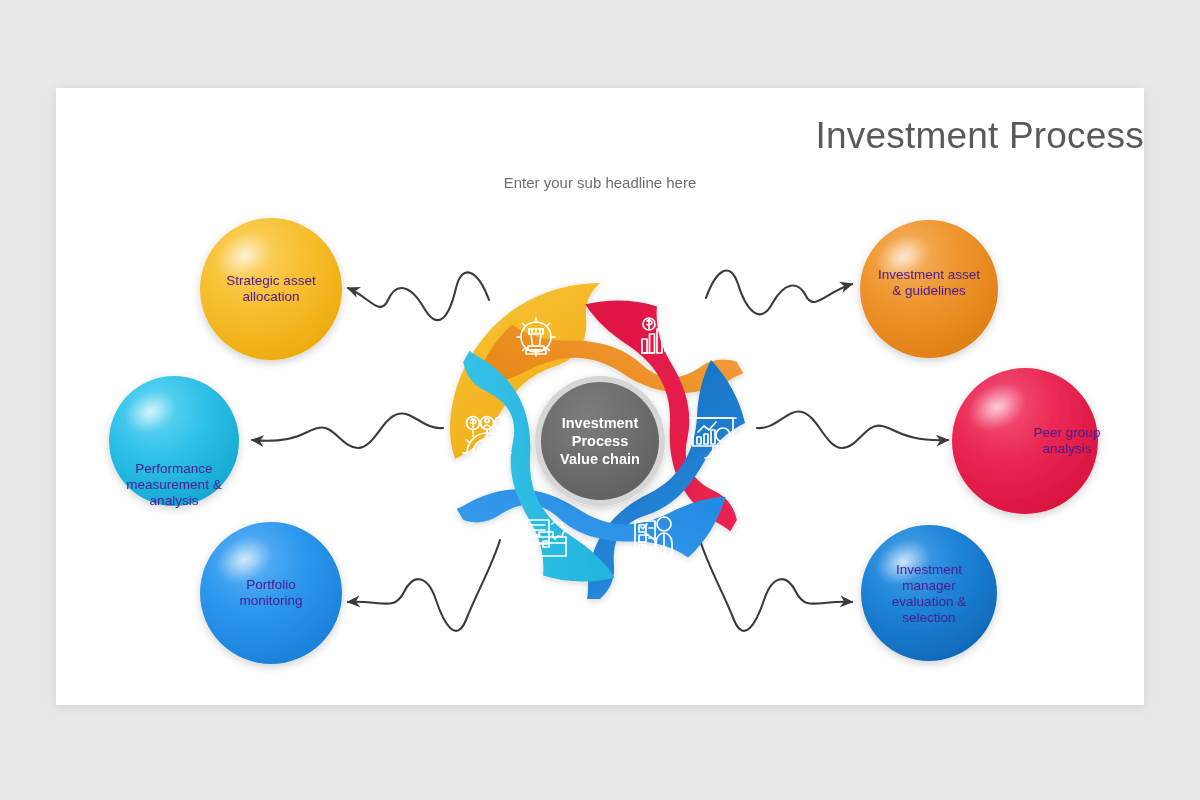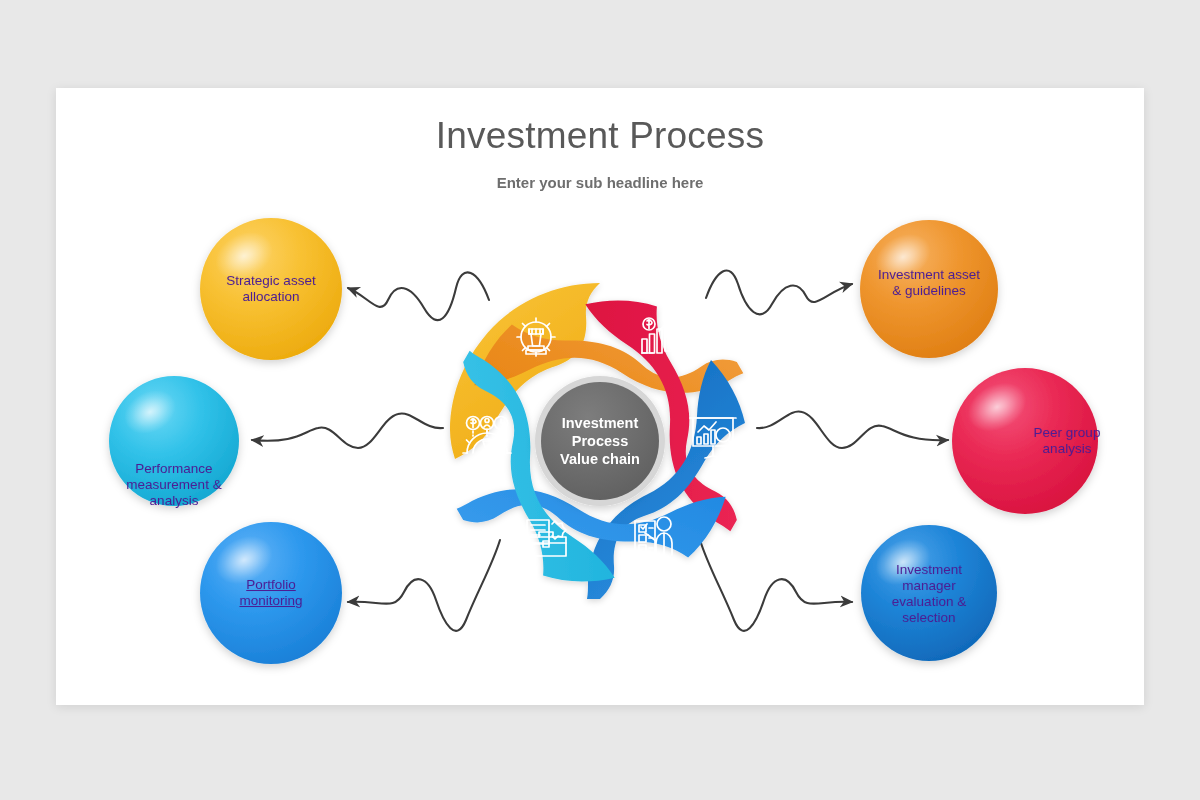--- a/index.html
+++ b/index.html
@@ -20,37 +20,36 @@
     width: 1088px;
     height: 617px;
     background: #ffffff;
     box-shadow: 0 2px 10px rgba(0,0,0,0.10);
   }
   #title {
     position: absolute;
     left: 0;
     top: 27px;
     width: 100%;
-    text-align: center;
+    text-align: right;
     font-size: 37px;
     color: #595959;
     font-weight: normal;
     letter-spacing: 0.2px;
     white-space: nowrap;
   }
   #subtitle {
     position: absolute;
     left: 0;
     top: 86px;
     width: 100%;
     text-align: center;
     font-size: 15px;
     color: #6e6e6e;
     white-space: nowrap;
-    font-weight: bold;
   }
   #stage {
     position: absolute;
     left: 0;
     top: 0;
     width: 1200px;
     height: 800px;
   }
   .bubble-label {
     position: absolute;
@@ -407,21 +406,21 @@
     <span>Strategic asset</span><br>
     <span>allocation</span>
   </div>
 
   <div class="bubble-label" style="left:174px; top:441px;margin-top:44px;">
     <span>Performance</span><br>
     <span>measurement &amp;</span><br>
     <span>analysis</span>
   </div>
 
-  <div class="bubble-label" style="left:271px; top:593px;text-decoration:underline;">
+  <div class="bubble-label" style="left:271px; top:593px;">
     <span>Portfolio</span><br>
     <span>monitoring</span>
   </div>
 
   <div class="bubble-label" style="left:929px; top:283px;">
     <span>Investment asset</span><br>
     <span>&amp; guidelines</span>
   </div>
 
   <div class="bubble-label" style="left:1067px; top:441px;">

